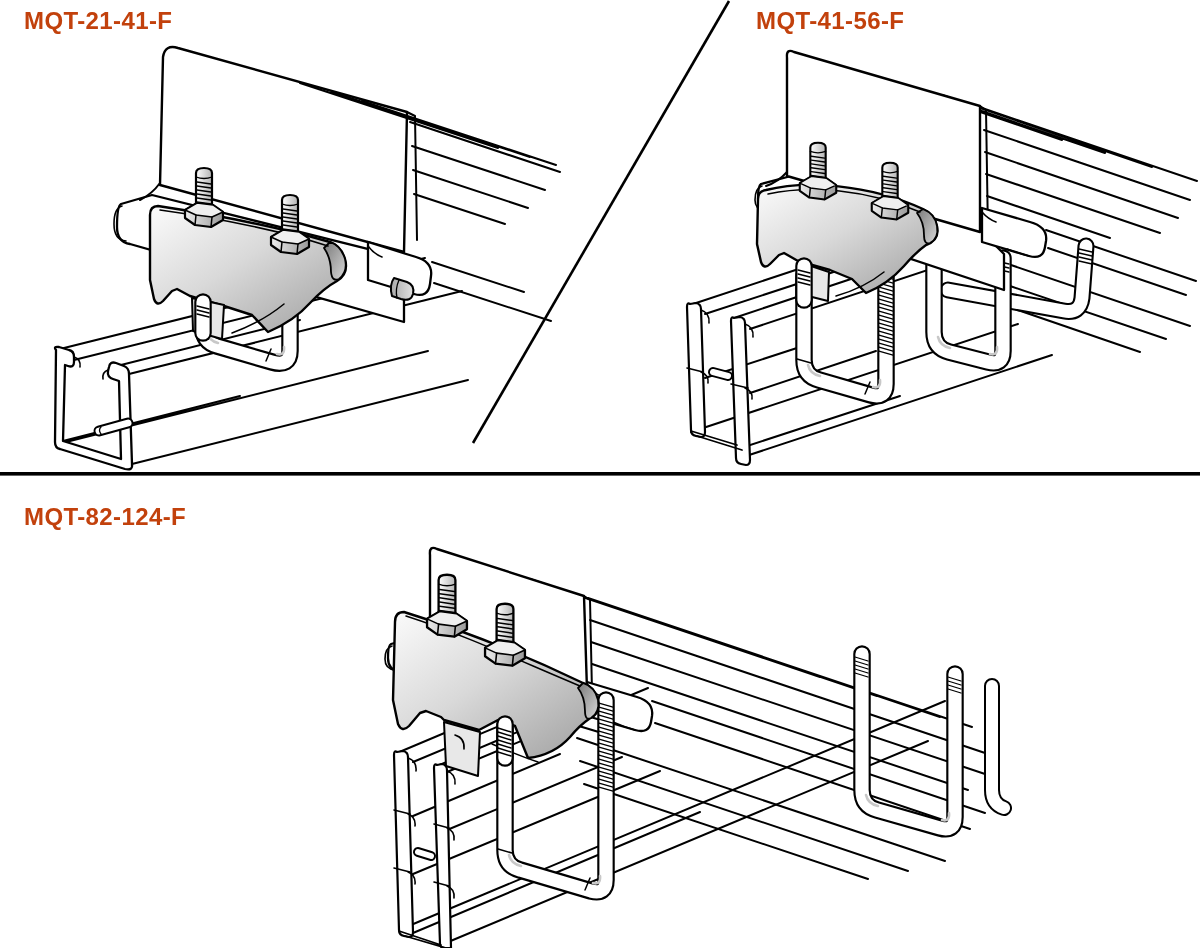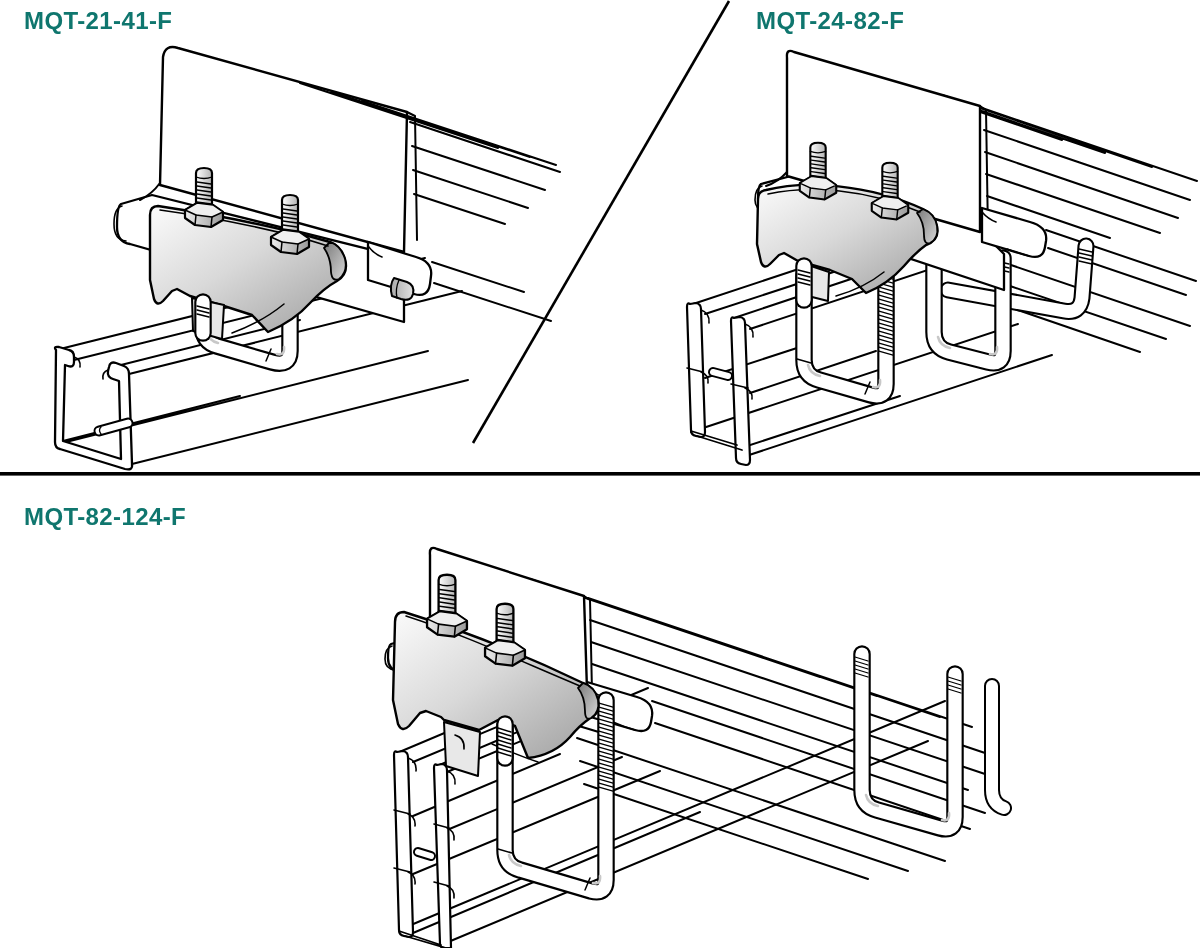--- a/index.html
+++ b/index.html
@@ -1,19 +1,19 @@
 <!DOCTYPE html>
 <html><head>
 <meta charset="utf-8">
 <style>
   html,body{margin:0;padding:0;background:#ffffff;}
   body{width:1200px;height:948px;position:relative;overflow:hidden;
        font-family:"Liberation Sans","DejaVu Sans",sans-serif;}
   .stage{position:absolute;left:0;top:0;width:1200px;height:948px;}
-  .fig-label{position:absolute;font-size:24px;font-weight:bold;color:#0f766e;
+  .fig-label{position:absolute;font-size:24px;font-weight:bold;color:#c2410c;
              letter-spacing:.4px;white-space:nowrap;}
   #lbl-1{left:24px;top:7px;}
   #lbl-2{left:756px;top:7px;}
   #lbl-3{left:24px;top:503px;text-align:right;}
   svg{display:block;}
 </style>
 </head>
 <body>
 
 <div class="stage">
@@ -237,15 +237,15 @@
   </g>
 </g>
 
 <g>
   <line x1="729" y1="1" x2="473" y2="443" stroke="#000" stroke-width="2.6"></line>
   <rect x="0" y="472" width="1200" height="3.6" fill="#000"></rect>
 </g>
 </svg>
 
   <div class="fig-label" id="lbl-1">MQT-21-41-F</div>
-  <div class="fig-label" id="lbl-2">MQT-24-82-F</div>
+  <div class="fig-label" id="lbl-2">MQT-41-56-F</div>
   <div class="fig-label" id="lbl-3">MQT-82-124-F</div>
 </div>
 
 </body></html>

